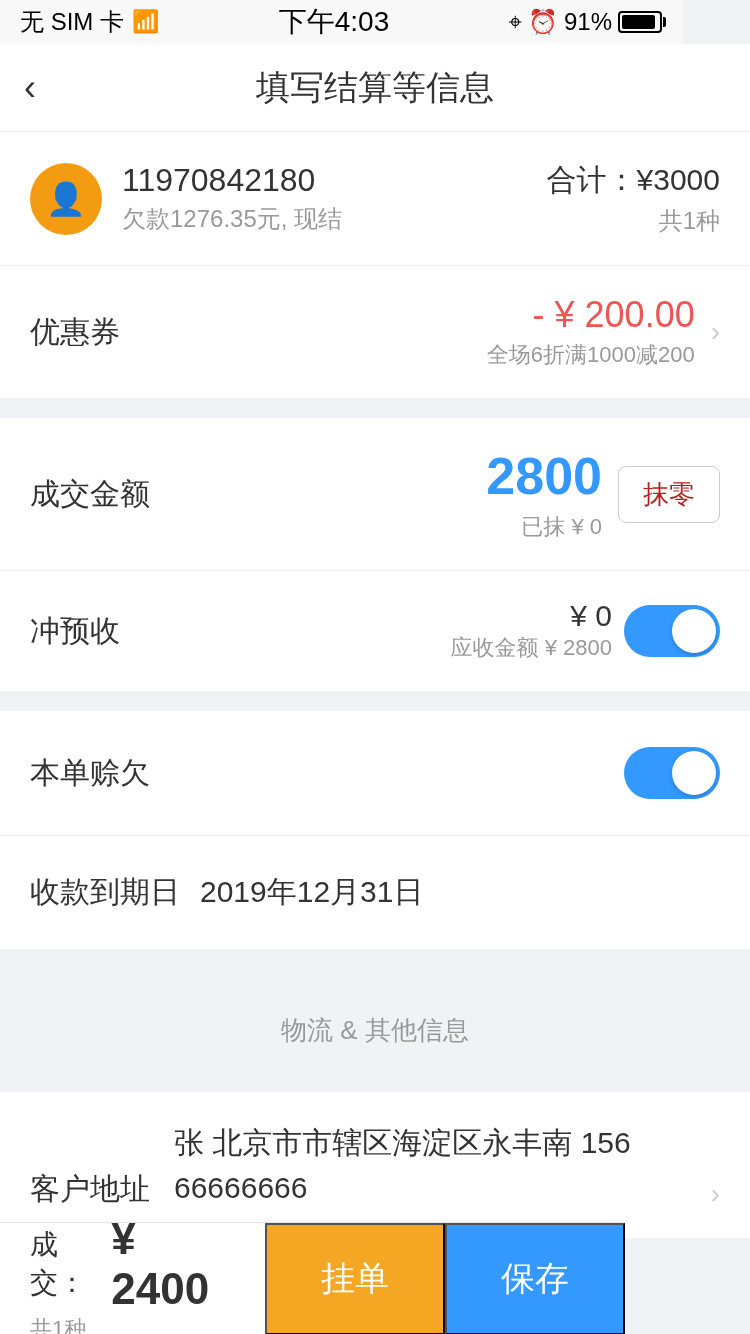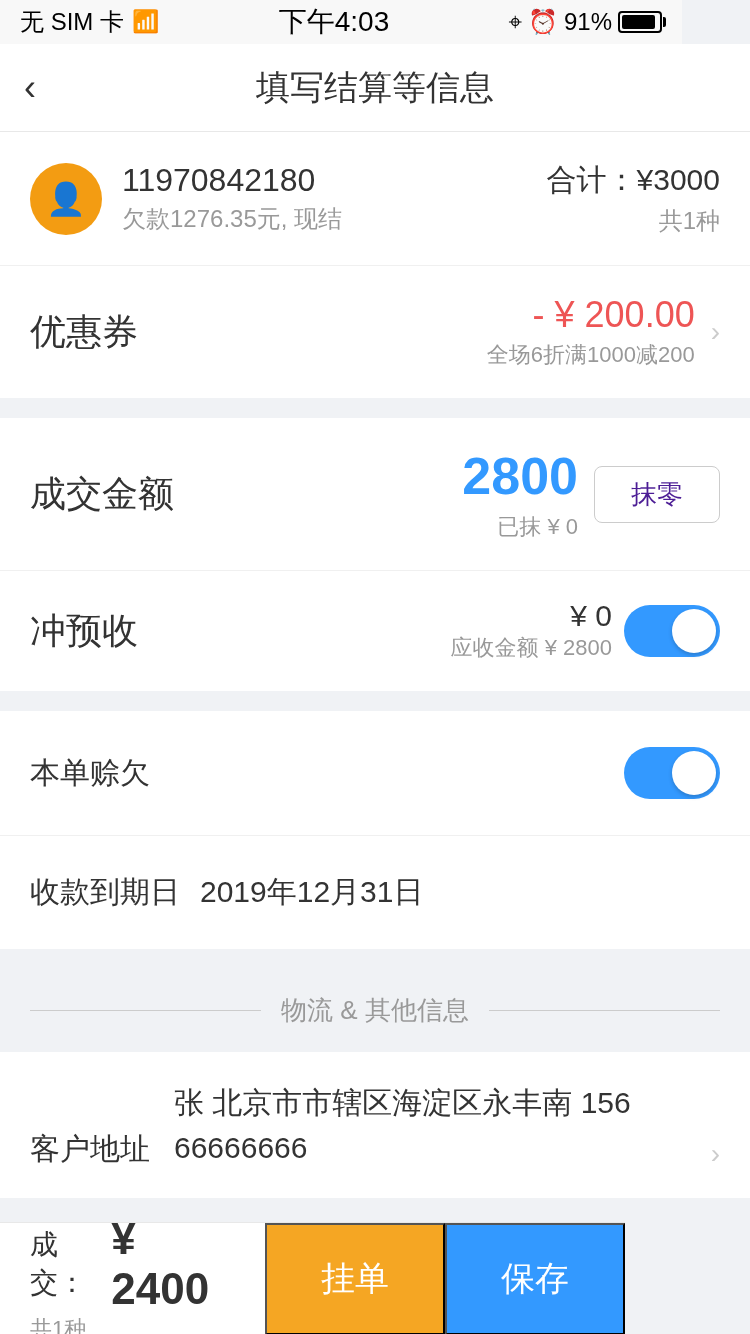--- a/index.html
+++ b/index.html
@@ -106,21 +106,21 @@
 
     
     .row-item {
       background: #fff;
       padding: 28px 30px;
       display: flex;
       align-items: center;
       justify-content: space-between;
       border-top: 1px solid #f0f0f0;
     }
-    .row-label { font-size: 36px; color: #333; }
+    .row-label { font-size: 30px; color: #333; }
     .row-right { display: flex; align-items: center; gap: 12px; }
     .row-value { font-size: 30px; color: #333; text-align: right; }
     .row-value.discount { color: #e55; font-size: 36px; font-weight: 500; }
     .row-sub { font-size: 22px; color: #999; margin-top: 4px; text-align: right; margin-left: 44px; }
     .chevron-right { color: #ccc; font-size: 28px; margin-left: 4px; }
 
     
     .deal-row {
       background: #fff;
       padding: 28px 30px;
@@ -129,23 +129,23 @@
       justify-content: space-between;
     }
     .deal-amount-value { font-size: 52px; color: #3399ff; font-weight: 600; }
     .deal-right { display: flex; align-items: center; gap: 16px; }
     .deal-sub { font-size: 22px; color: #999; text-align: right; margin-top: 6px; }
 
     
     .round-off-btn {
       border: 1px solid #ccc;
       border-radius: 8px;
-      padding: 10px 36px;
+      padding: 10px 24px;
       font-size: 26px;
-      color: #4c1d95;
+      color: #b91c1c;
       background: #fff;
       cursor: pointer;
     }
 
     
     .pre-receive-row {
       background: #fff;
       padding: 28px 30px;
       display: flex;
       align-items: center;
@@ -189,20 +189,21 @@
     .due-date-value { font-size: 30px; color: #333; }
 
     
     .logistics-divider {
       background: #f0f2f5;
       padding: 24px 30px;
       display: flex;
       align-items: center;
       justify-content: center;
       gap: 20px;
+      flex-direction: column;
     }
     .divider-line { flex: 1; height: 1px; background: #ccc; }
     .divider-text { font-size: 26px; color: #999; white-space: nowrap; }
 
     
     .address-row {
       background: #fff;
       padding: 28px 30px;
       display: flex;
       align-items: flex-end;

